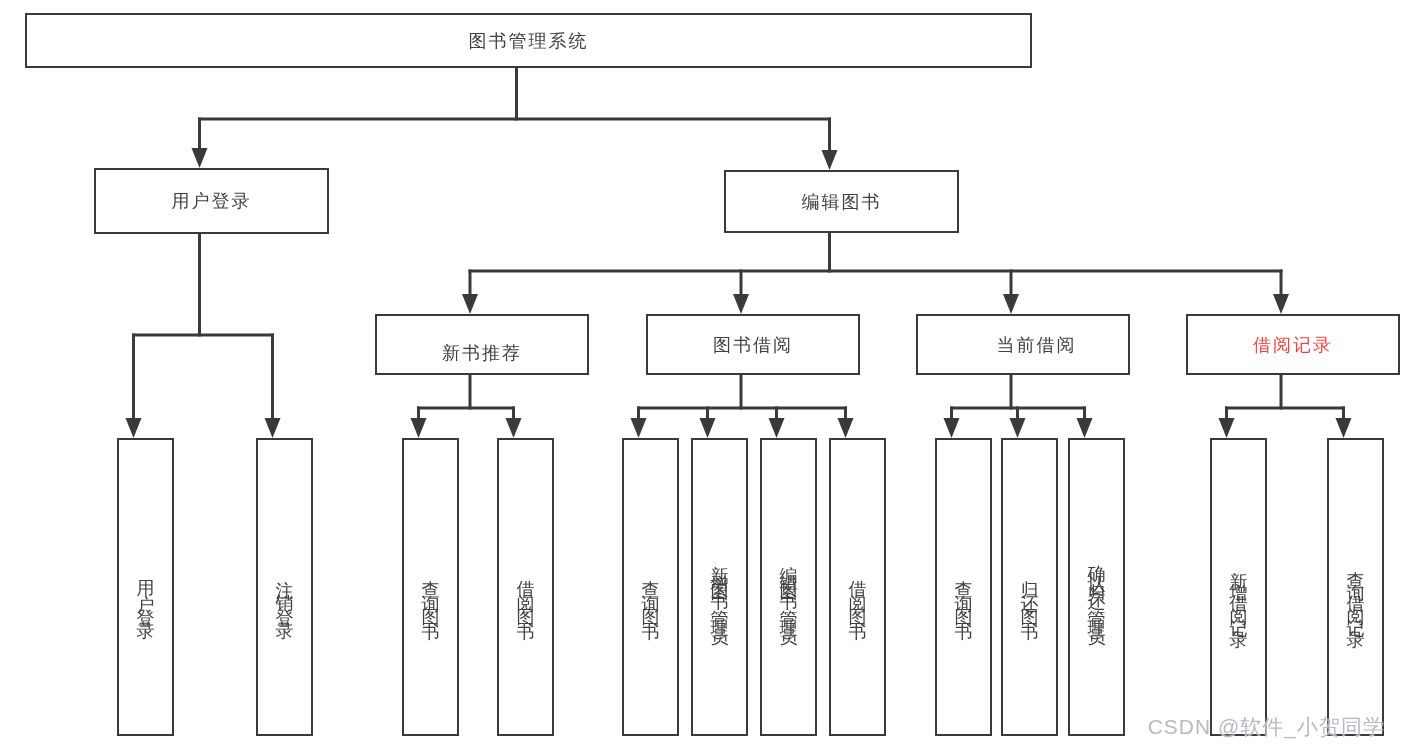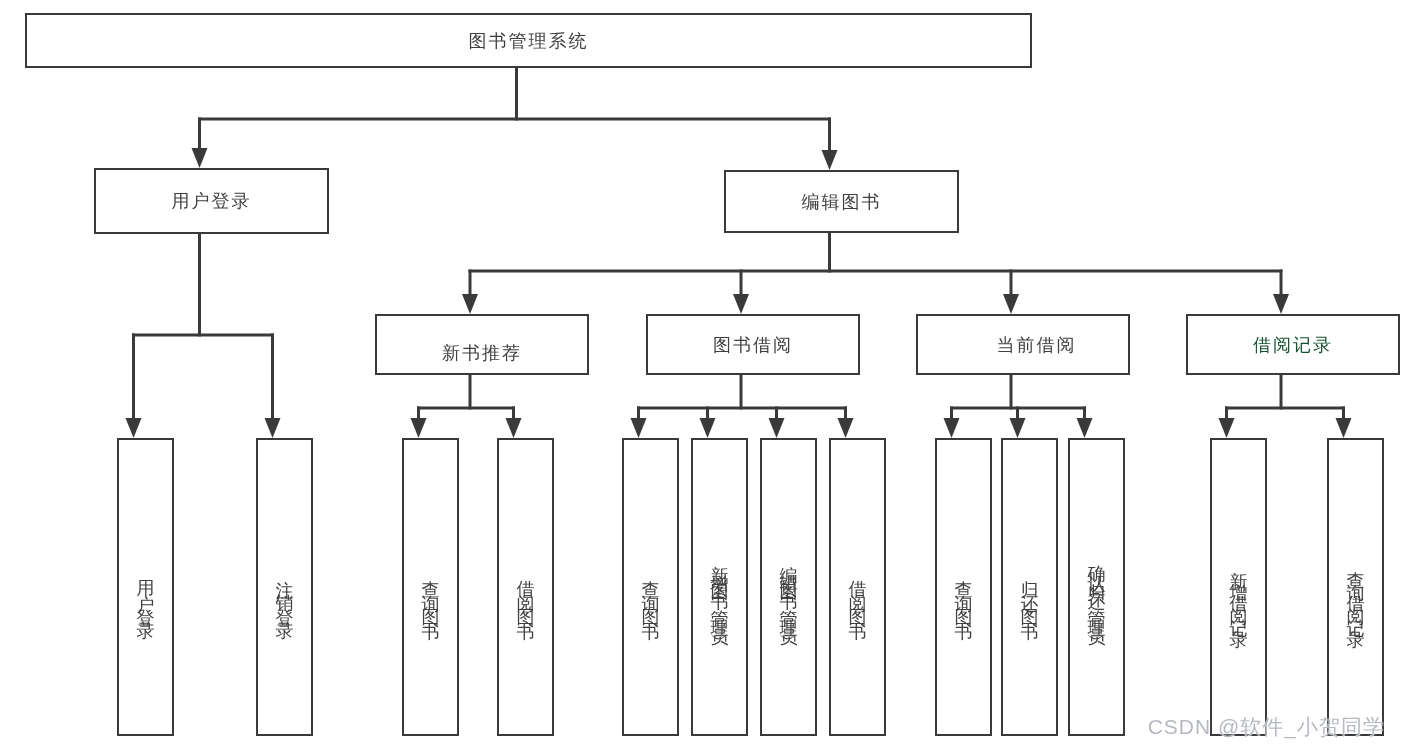--- a/index.html
+++ b/index.html
@@ -131,21 +131,21 @@
     <div class="node v" style="left: 923px; top: 438px; width: 57px; height: 298px;">
       <span style="color: rgb(64, 64, 64); letter-spacing: 14px; margin-bottom: -14px;">查询图书</span>
     </div>
     <div class="node v" style="left: 989px; top: 438px; width: 57px; height: 298px;">
       <span style="color: rgb(64, 64, 64); letter-spacing: 14px; margin-bottom: -14px;">归还图书</span>
     </div>
     <div class="node v" style="left: 1056px; top: 438px; width: 57px; height: 298px;">
       <span style="color: rgb(64, 64, 64); letter-spacing: 9px; margin-bottom: -9px;">确认归还（管理员）</span>
     </div>
     <div class="node h" style="left: 1174px; top: 314px; width: 214px; height: 61px;">
-      <span style="color: #14532d;">借阅记录</span>
+      <span style="color: #ef4444;">借阅记录</span>
     </div>
     <div class="node v" style="left: 1198px; top: 438px; width: 57px; height: 298px;">
       <span style="color: rgb(64, 64, 64); letter-spacing: 12px; margin-bottom: -12px;">新增借阅记录</span>
     </div>
     <div class="node v" style="left: 1315px; top: 438px; width: 57px; height: 298px;">
       <span style="color: rgb(64, 64, 64); letter-spacing: 12px; margin-bottom: -12px;">查询借阅记录</span>
     </div>
   </div>
 
 <span class="watermark">CSDN @软件_小贺同学</span>

